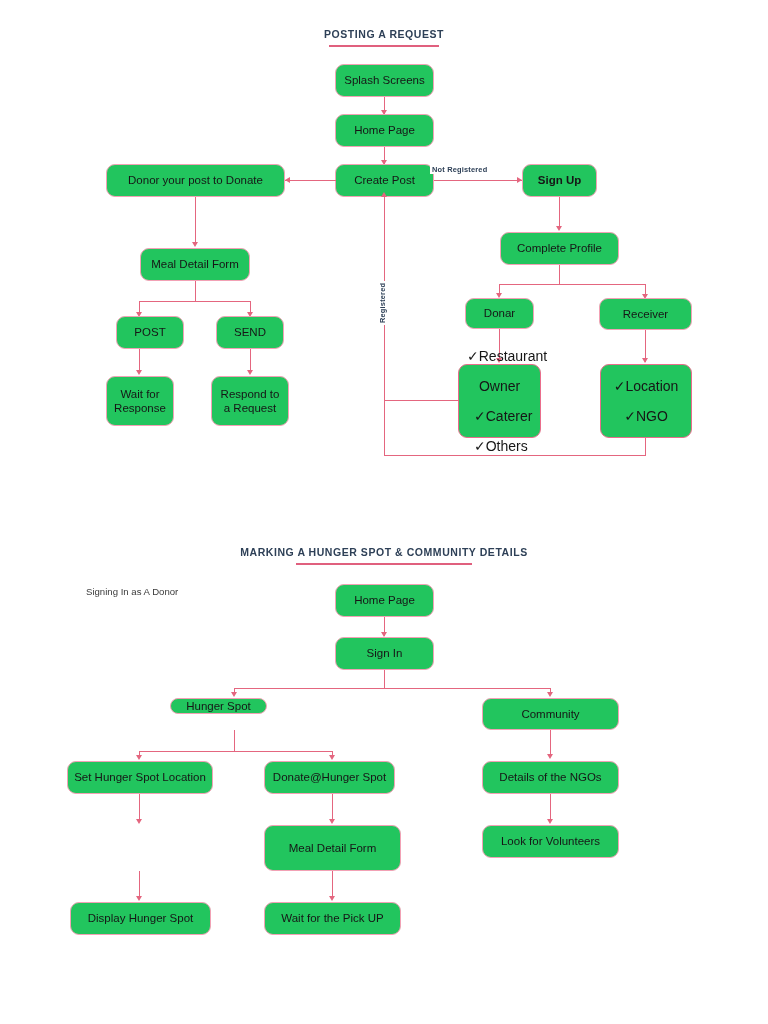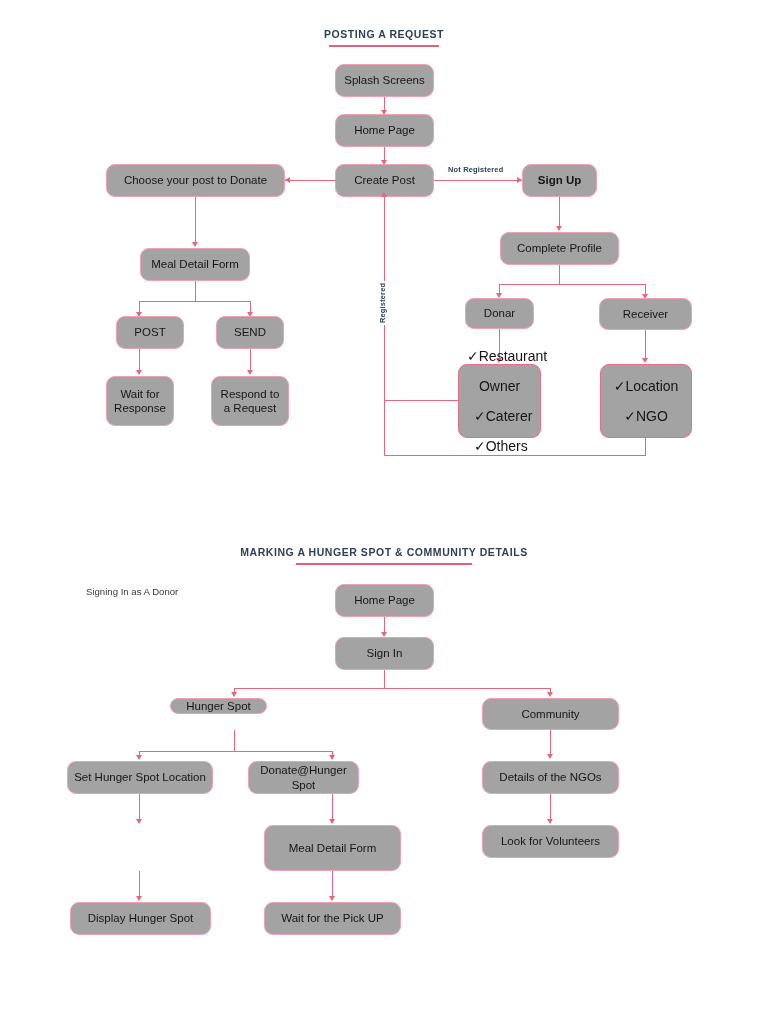--- a/index.html
+++ b/index.html
@@ -27,21 +27,21 @@
     height:1.6px;
     background:#e0607e;
   }
 
   
   .node{
     position:absolute;
     box-sizing:border-box;
     border:1.3px solid #f2a1b5;
     border-radius:9px;
-    background:#a3a3a3;
+    background:#22c55e;
     display:flex;
     align-items:center;
     justify-content:center;
     text-align:center;
     font-size:11.5px;
     line-height:14.5px;
     color:#161616;
     padding:2px 6px;
     white-space:pre-line;
   }
@@ -125,21 +125,21 @@
   <div class="node" style="left:335px;top:114px;width:99px;height:33px;">Home Page</div>
 
   <div class="ln lnv" style="left:384px;top:147px;height:17px;"></div>
   <div class="arw down" style="left:380.5px;top:160px;"></div>
 
   <div class="node" style="left:335px;top:164px;width:99px;height:33px;">Create Post</div>
 
   <div class="ln lnh" style="left:285px;top:180px;width:51px;"></div>
   <div class="arw left" style="left:285px;top:176.6px;"></div>
 
-  <div class="node" style="left:106px;top:164px;width:179px;height:33px;">Choose your post to Donate</div>
+  <div class="node" style="left:106px;top:164px;width:179px;height:33px;">Donor your post to Donate</div>
 
   <div class="ln lnv" style="left:195px;top:197px;height:48px;"></div>
   <div class="arw down" style="left:191.5px;top:242px;"></div>
 
   <div class="node" style="left:140px;top:248px;width:110px;height:33px;">Meal Detail Form</div>
 
   <div class="ln lnv" style="left:195px;top:281px;height:20px;"></div>
   <div class="ln lnh" style="left:139px;top:301px;width:112px;"></div>
   <div class="ln lnv" style="left:139px;top:301px;height:14px;"></div>
   <div class="arw down" style="left:135.5px;top:312px;"></div>
@@ -157,21 +157,21 @@
   <div class="arw down" style="left:246.5px;top:370px;"></div>
 
   <div class="node" style="left:106px;top:376px;width:68px;height:50px;">Wait for
 Response</div>
 
   <div class="node" style="left:211px;top:376px;width:78px;height:50px;">Respond to
 a Request</div>
 
   <div class="ln lnh" style="left:434px;top:180px;width:88px;"></div>
   <div class="arw right" style="left:517px;top:176.6px;"></div>
-  <div class="elabel" style="left:446px;top:165px;">Not Registered</div>
+  <div class="elabel" style="left:430px;top:165px;">Not Registered</div>
 
   <div class="node" style="left:522px;top:164px;width:75px;height:33px;font-weight:bold;">Sign Up</div>
 
   <div class="ln lnv" style="left:559px;top:197px;height:32px;"></div>
   <div class="arw down" style="left:555.5px;top:226px;"></div>
 
   <div class="node" style="left:500px;top:232px;width:119px;height:33px;">Complete Profile</div>
 
   <div class="ln lnv" style="left:559px;top:265px;height:19px;"></div>
   <div class="ln lnh" style="left:499px;top:284px;width:147px;"></div>
@@ -243,21 +243,21 @@
   <div class="ln lnv" style="left:139px;top:751px;height:5px;"></div>
   <div class="arw down" style="left:135.5px;top:755px;"></div>
   <div class="ln lnv" style="left:332px;top:751px;height:5px;"></div>
   <div class="arw down" style="left:328.5px;top:755px;"></div>
 
   <div class="ln lnv" style="left:550px;top:730px;height:26px;"></div>
   <div class="arw down" style="left:546.5px;top:754px;"></div>
 
   <div class="node" style="left:67px;top:761px;width:146px;height:33px;">Set Hunger Spot Location</div>
 
-  <div class="node" style="left:248px;top:761px;width:111px;height:33px;">Donate@Hunger Spot</div>
+  <div class="node" style="left:264px;top:761px;width:131px;height:33px;">Donate@Hunger Spot</div>
 
   <div class="node" style="left:482px;top:761px;width:137px;height:33px;">Details of the NGOs</div>
 
   <div class="ln lnv" style="left:139px;top:794px;height:27px;"></div>
   <div class="arw down" style="left:135.5px;top:819px;"></div>
 
   <div class="ln lnv" style="left:332px;top:794px;height:27px;"></div>
   <div class="arw down" style="left:328.5px;top:819px;"></div>
 
   <div class="ln lnv" style="left:550px;top:794px;height:27px;"></div>

